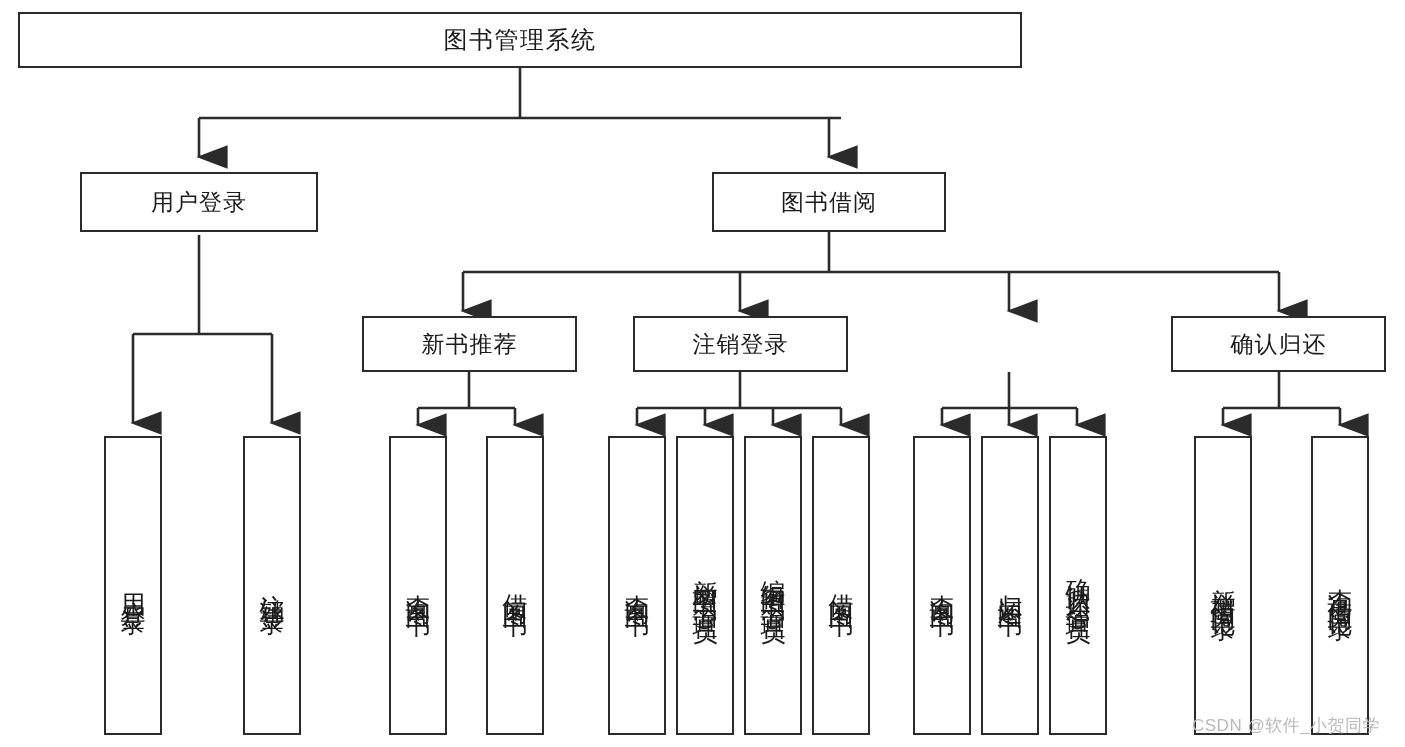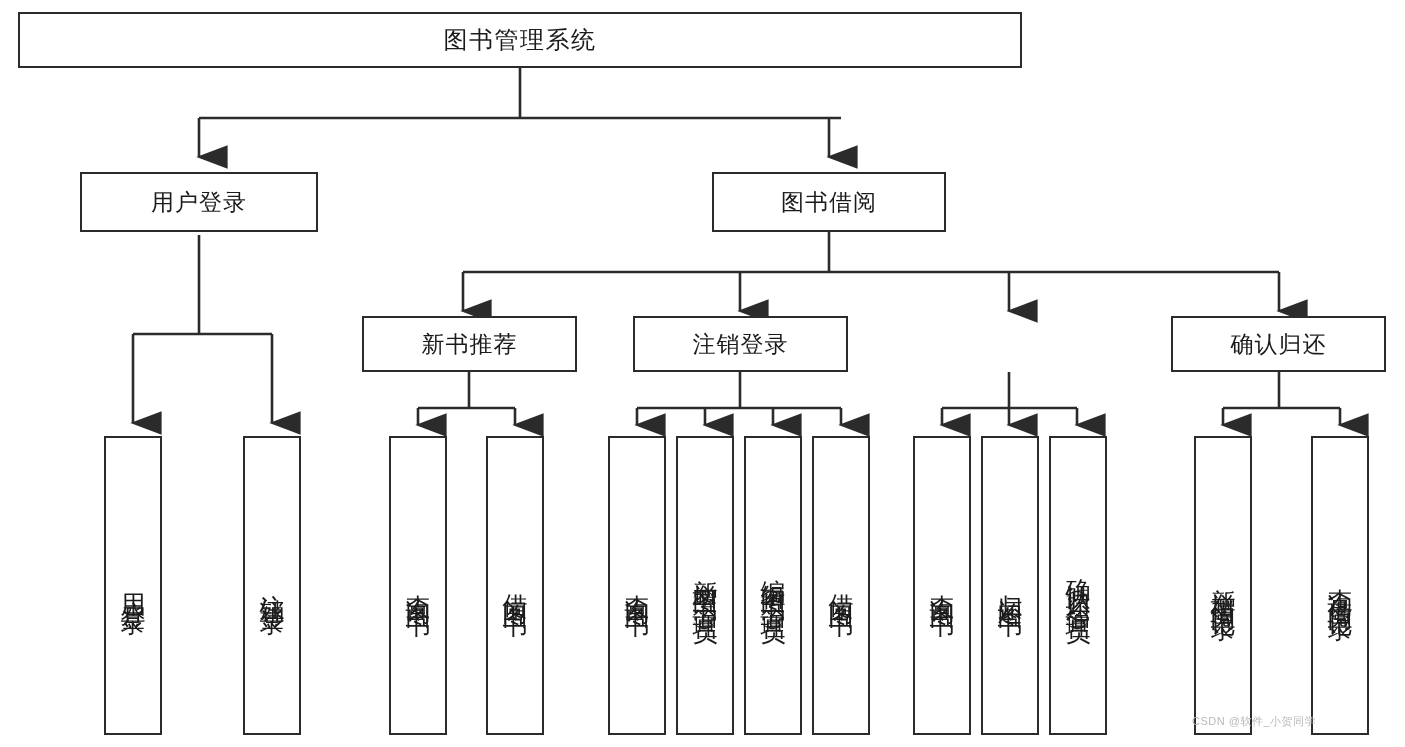--- a/index.html
+++ b/index.html
@@ -38,21 +38,21 @@
     text-orientation:upright;
     font-size:25px;
     letter-spacing:6px;
     line-height:1;
     max-height:282px;
   }
 
   .watermark{
     position:absolute;
     left:1192px;top:714px;
-    font-size:11px;
+    font-size:17px;
     color:#b9b9b9;
     letter-spacing:.5px;
     user-select:none;
     white-space:pre;
   }
 </style>
 </head>
 <body>
 
 <div id="canvas">

